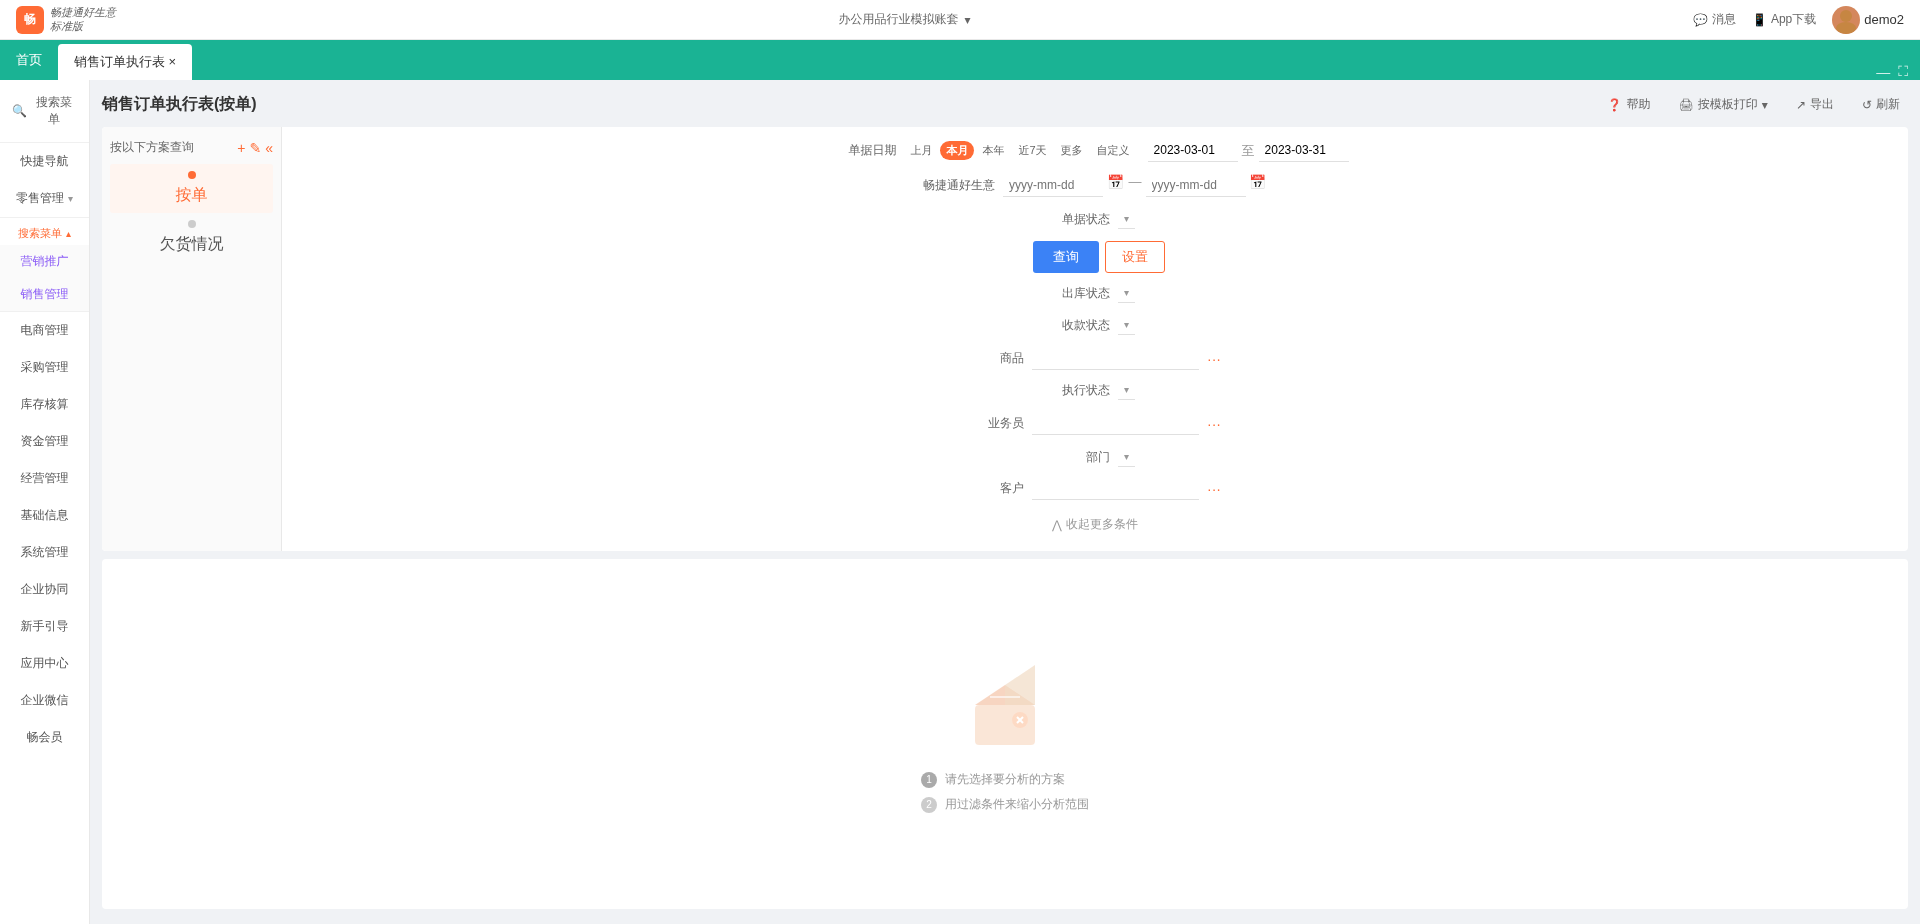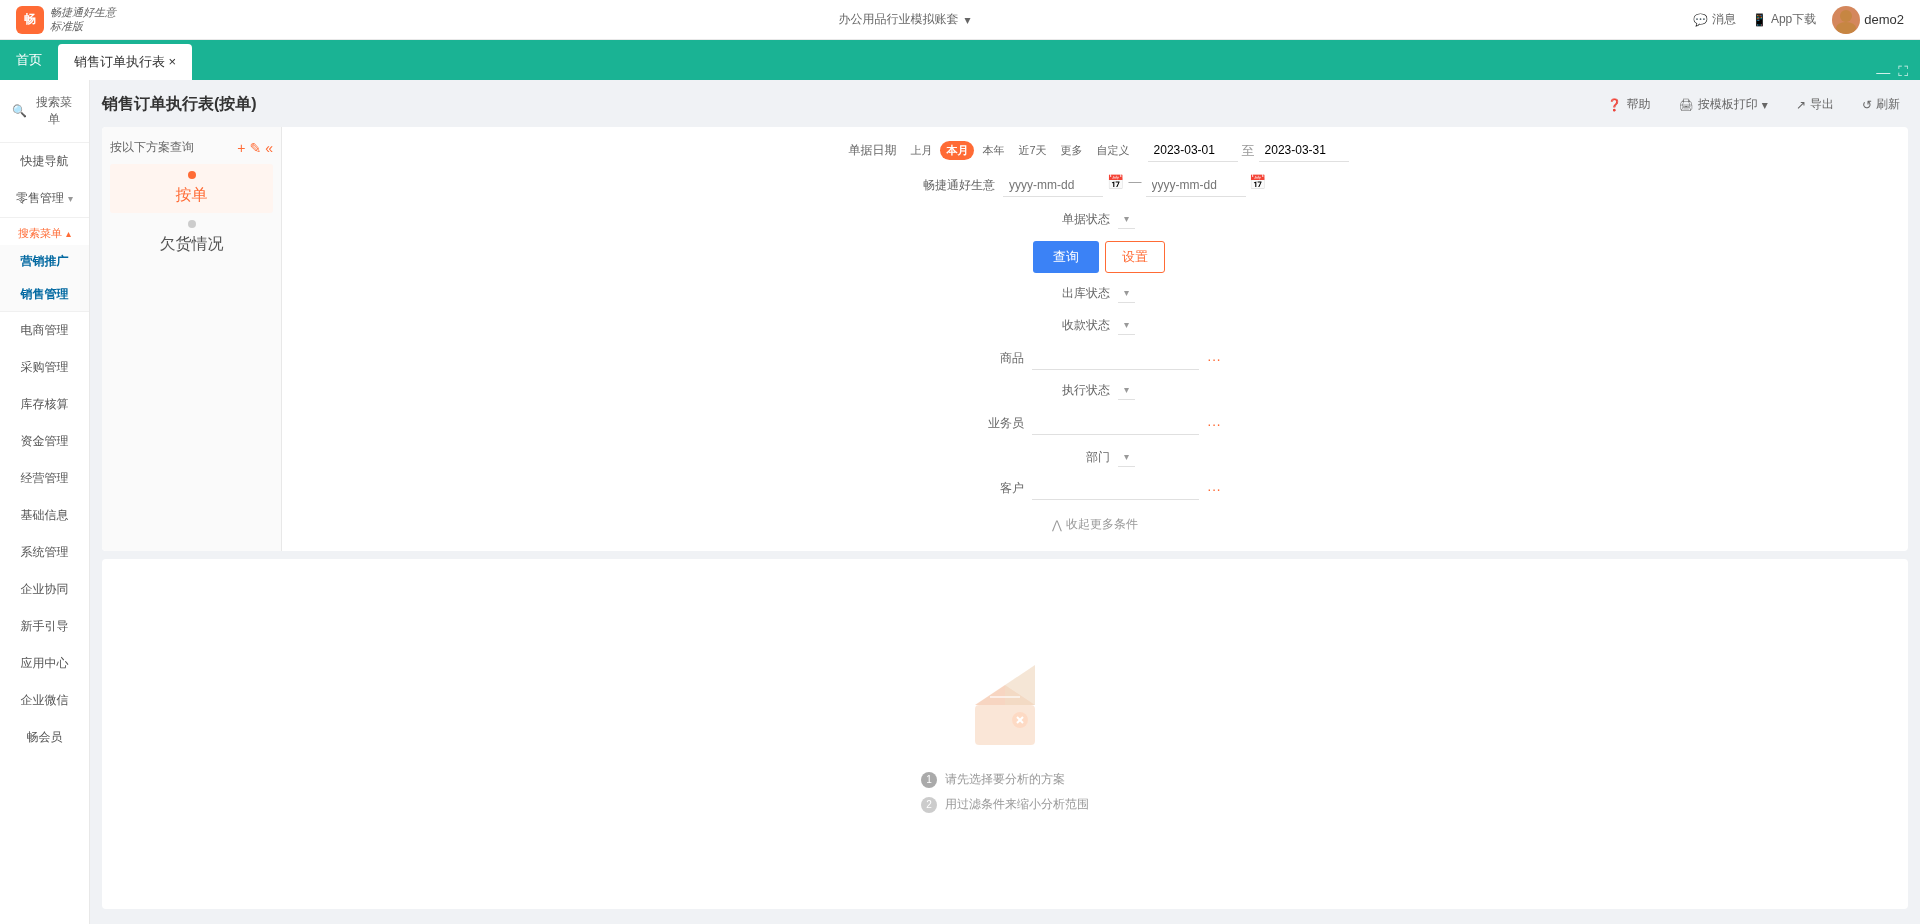--- a/index.html
+++ b/index.html
@@ -111,25 +111,24 @@
       display: flex;
       align-items: center;
       justify-content: center;
       gap: 4px;
       cursor: pointer;
     }
     .sidebar-group-header.expanded { color: #ff6b35; }
     .sidebar-sub-item {
       padding: 8px 8px;
       text-align: center;
-      color: #0369a1;
+      color: #8b5cf6;
       font-size: 12px;
       cursor: pointer;
       background: #fafafa;
-      font-weight: bold;
     }
 
     
     .content-area {
       flex: 1;
       display: flex;
       flex-direction: column;
       overflow: hidden;
       background: #f0f2f5;
     }

